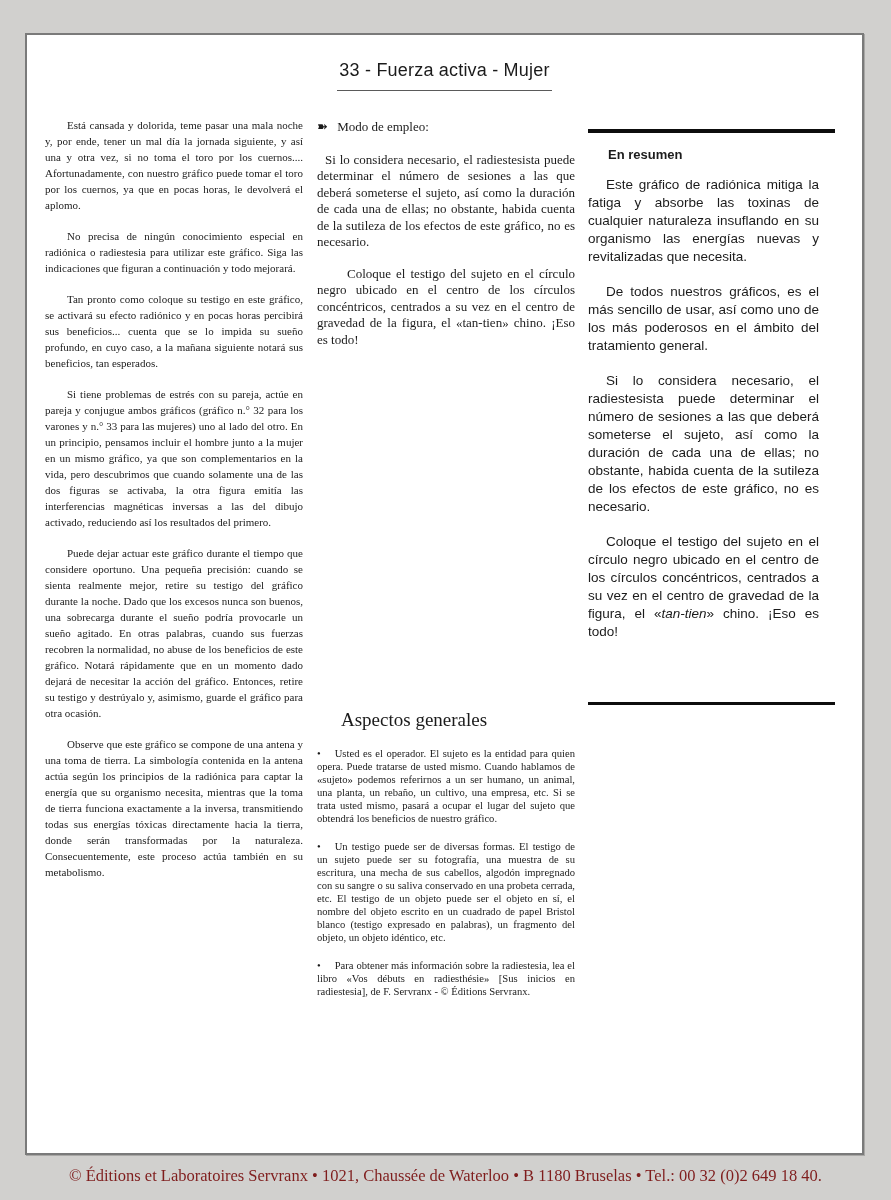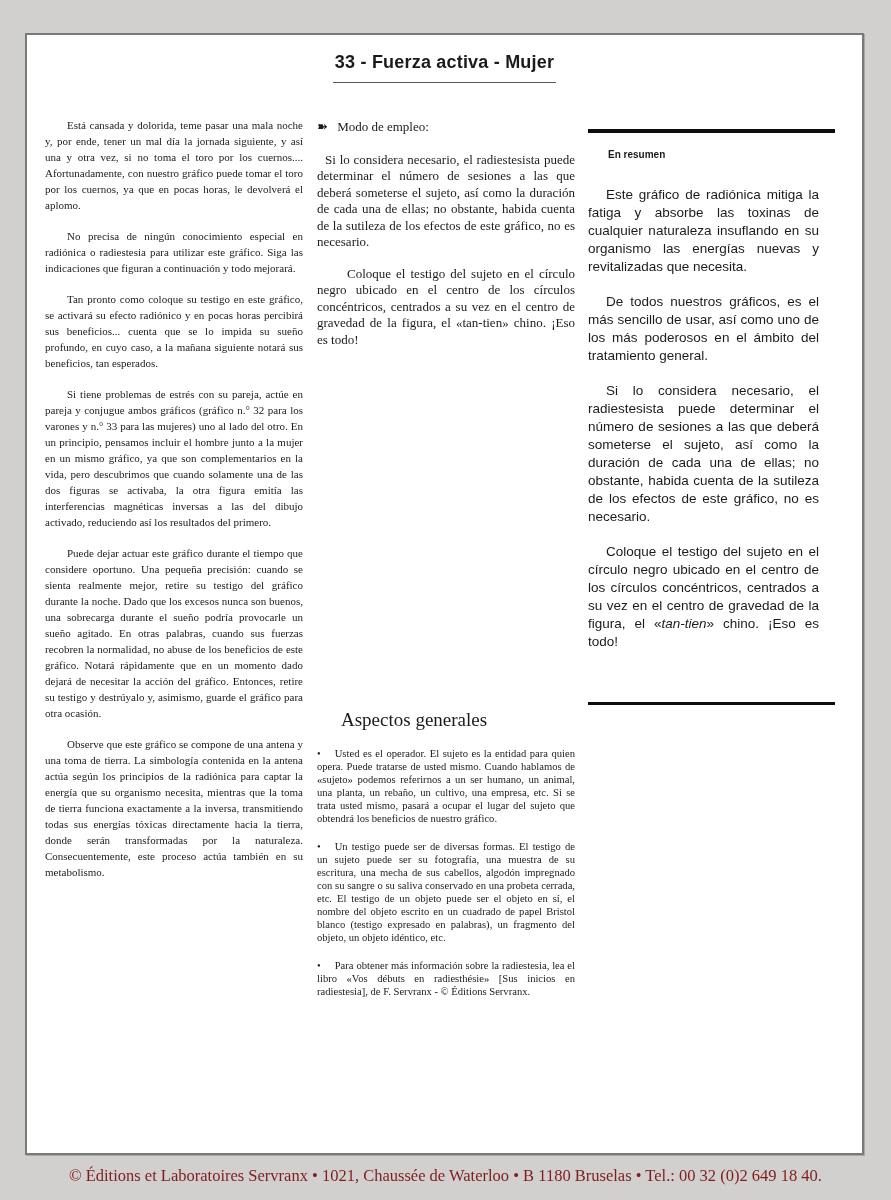--- a/index.html
+++ b/index.html
@@ -16,23 +16,23 @@
     position: absolute; left: 25px; top: 33px;
     width: 839px; height: 1122px;
     background: #ffffff;
     border: 2px solid #7a7a7a;
     box-sizing: border-box;
     box-shadow: 1px 1px 0 #a8a7a5;
   }
 
   .title-wrap { position: absolute; left: 0; top: 17px; width: 100%; text-align: center; }
   .title {
-    display: inline-block; margin: 0;
+    display: inline-block; margin: 8px;
     font-family: "Liberation Sans", sans-serif;
-    font-weight: 700; font-size: 18px; letter-spacing: 0.2px;
+    font-weight: 400; font-size: 18px; letter-spacing: 0.2px;
     padding: 0 2px 9px 2px;
     border-bottom: 1px solid #5a5a5a;
   }
 
   .col { position: absolute; text-align: justify; }
   .col p { margin: 0 0 15px 0; }
 
   .col-left {
     left: 18px; top: 82px; width: 258px;
     font-size: 11px; line-height: 16px;
@@ -65,22 +65,22 @@
     box-sizing: border-box;
     border-top: 4px solid #0d0d0d;
     border-bottom: 3px solid #0d0d0d;
     padding-top: 13px;
     font-family: "Liberation Sans", sans-serif;
     font-size: 13.5px; line-height: 18px;
     text-align: justify;
   }
   .summary-heading {
     font-family: "Liberation Sans", sans-serif;
-    font-weight: 700; font-size: 10px;
-    margin: 0 0 22px 20px;
+    font-weight: 700; font-size: 13px;
+    margin: 0 0 12px 20px;
   }
   .col-right p { margin: 0 16px 17px 0; text-indent: 18px; }
   .col-right p .cont { font-style: normal; }
   .col-right i { font-style: italic; }
 
   .footer {
     position: absolute; left: 0; top: 1166px; width: 100%;
     text-align: center;
     font-family: "Liberation Serif", serif;
     font-size: 16.5px; color: #7f1d1d;

